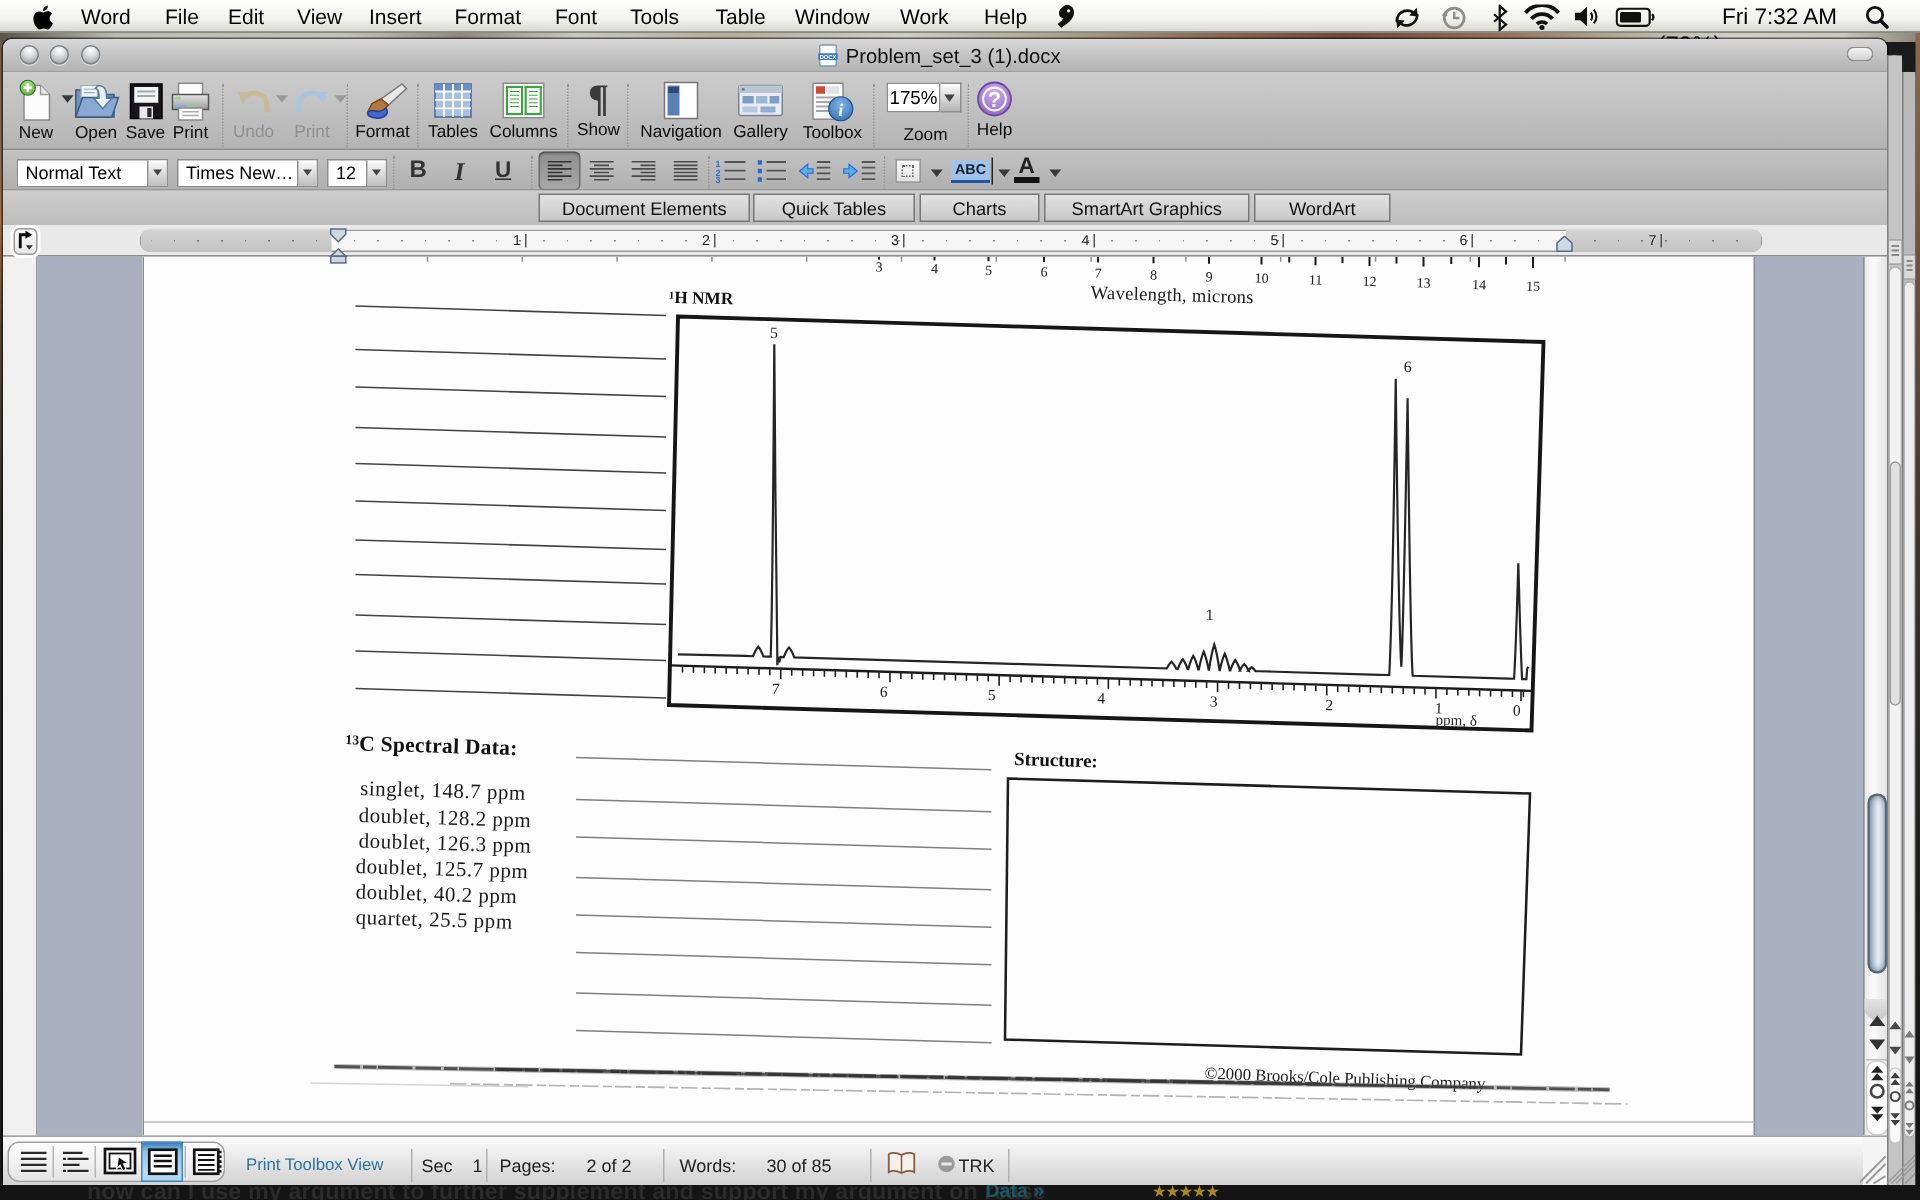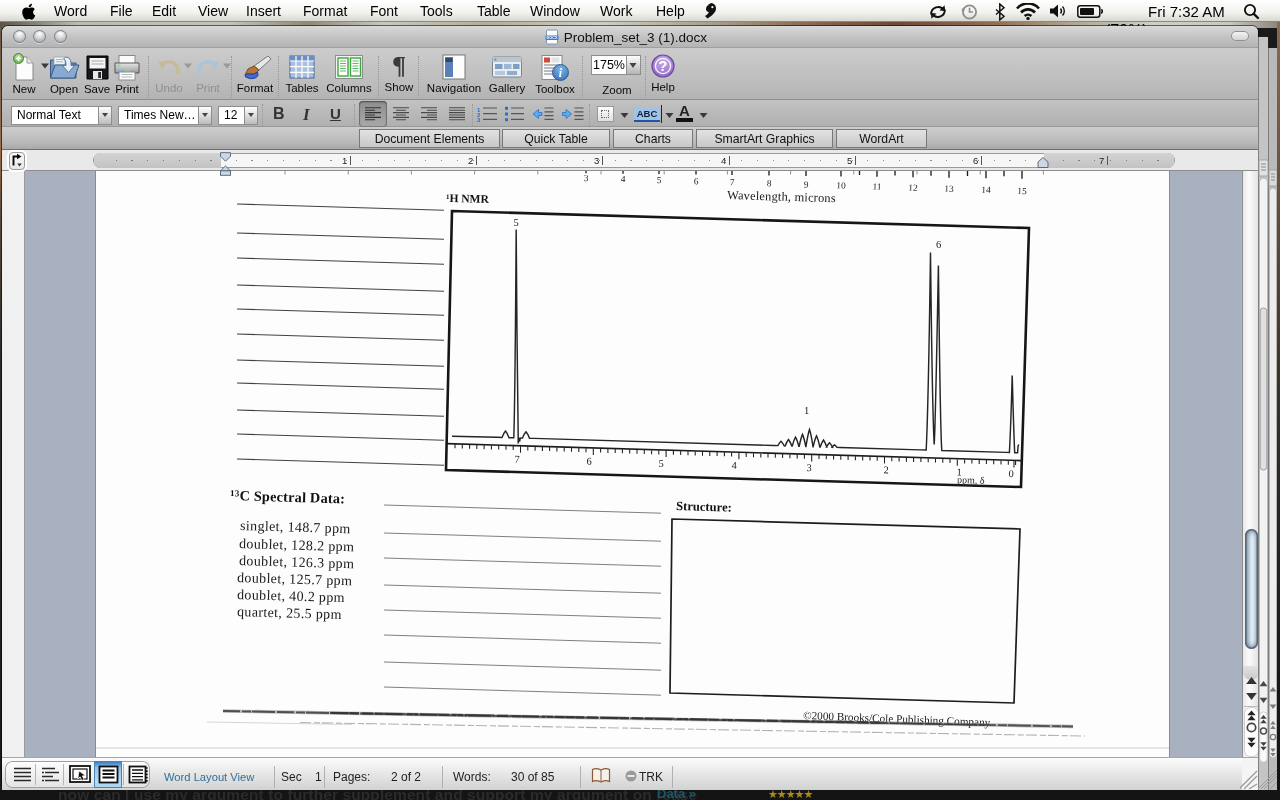--- a/index.html
+++ b/index.html
@@ -24,21 +24,21 @@
 .tbi.dis{color:#8f8f8f}
 .tsep{position:absolute;top:8px;height:56px;border-left:1px dotted #979797}
 
 #fmtbar{position:absolute;left:0;top:74px;width:100%;height:27px;background:linear-gradient(#c2c2c2,#b0b0b0);border-bottom:1px solid #989898}
 .combo{position:absolute;top:6px;height:19px;background:#fff;border:1px solid #8e8e8e;font-size:12px;color:#000;line-height:17px;padding-left:5px}
 .combo .cb{position:absolute;right:0;top:0;height:17px;width:13px;background:linear-gradient(#fdfdfd,#bdbdbd);border-left:1px solid #8e8e8e}
 .combo .cb:after{content:"";position:absolute;left:3px;top:6px;border:3.5px solid transparent;border-top:4.5px solid #444}
 .fbtn{position:absolute;top:5px;color:#333;font-weight:bold;font-size:15px}
 .fsep{position:absolute;top:4px;height:22px;border-left:1px dotted #979797}
 
-#tabrow{position:absolute;left:0;top:101px;width:100%;height:23px;background:linear-gradient(#cdcdcd,#b9b9b9 70%,#a8a8a8);border-bottom:1px solid #6f6f6f}
+#tabrow{position:absolute;left:0;top:101px;width:100%;height:41px;background:linear-gradient(#cdcdcd,#b9b9b9 70%,#a8a8a8);border-bottom:1px solid #6f6f6f}
 .tab{position:absolute;top:2px;height:19px;background:linear-gradient(#e2e2e2,#c8c8c8);border:1px solid #787878;font-size:12.2px;color:#111;text-align:center;line-height:18px}
 
 #rulerrow{position:absolute;left:0;top:124px;width:100%;height:21px;background:#e9e9e9;border-bottom:1px solid #8d8d8d;z-index:3}
 #rulcap{position:absolute;left:91px;top:3px;width:1082px;height:15px;border-radius:8px;background:#f6f6f6;box-shadow:inset 0 0 0 1px #9a9a9a;overflow:hidden}
 #rulcap .dk{position:absolute;top:0;height:100%;background:linear-gradient(#d3d3d3,#c3c3c3)}
 #tabsel{position:absolute;left:7px;top:2px;width:16px;height:18px;border-radius:4px;background:linear-gradient(#fafafa,#e8e8e8);border:1px solid #9a9a9a;box-shadow:0 0 0 2px #fff}
 
 #content{position:absolute;left:0;top:145px;width:100%;height:586px;background:#a9b1c0;overflow:hidden}
 #leftstrip{position:absolute;left:0;top:145px;width:23px;height:586px;background:#f0f0f0;border-right:1px solid #9a9a9a}
 #page{position:absolute;left:93px;top:145px;width:1075px;height:586px;background:#fdfdfd}
@@ -380,21 +380,21 @@
    <svg class="abs" style="left:663px;top:12px" width="9" height="7" viewBox="0 0 9 7">
         <path d="M0.5 1 H8.5 L4.5 6Z" fill="#3a3a3a"></path>
       </svg>
    <div class="abs" style="left:674px;top:3px;width:17px;text-align:center;font-size:15px;font-weight:bold;color:#222;line-height:15px">A<div style="margin-top:0px;height:4px;background:#111"></div></div>
    <svg class="abs" style="left:697px;top:12px" width="9" height="7" viewBox="0 0 9 7">
         <path d="M0.5 1 H8.5 L4.5 6Z" fill="#3a3a3a"></path>
       </svg>
   </div>
   <div id="tabrow">
     <div class="tab" style="left:357px;width:141px">Document Elements</div>
-    <div class="tab" style="left:500px;width:108px">Quick Table</div>
+    <div class="tab" style="left:500px;width:108px">Quick Tables</div>
     <div class="tab" style="left:611px;width:80px">Charts</div>
     <div class="tab" style="left:694px;width:137px">SmartArt Graphics</div>
     <div class="tab" style="left:834px;width:91px">WordArt</div>
   </div>
   <div id="rulerrow">
     <div id="tabsel"><svg width="13" height="16" viewBox="0 0 13 16">
           <path d="M3.5 12.5 V3.5 H7.5" fill="none" stroke="#0a0a0a" stroke-width="1.9"></path>
           <path d="M7 0.8 L11.5 3.5 L7 6.2Z" fill="#0a0a0a"></path>
           <path d="M7.2 10.5 h4.6 l-2.3 3Z" fill="#333"></path>
         </svg></div>
@@ -541,21 +541,21 @@
     <svg style="position:absolute;left:96px;top:7px" width="21" height="19" viewBox="0 0 21 19">
         <rect x="1.5" y="1.5" width="18" height="16" fill="#fff" stroke="#111" stroke-width="1.8"></rect>
         <path d="M4.5 5.5h12M4.5 9h12M4.5 12.5h12" stroke="#111" stroke-width="1.8"></path>
       </svg>
     <div style="position:absolute;left:121px;top:6px;height:21px;border-left:1px solid #b5b5b5"></div>
     <svg style="position:absolute;left:126px;top:7px" width="22" height="19" viewBox="0 0 22 19">
         <rect x="1.5" y="1.5" width="16" height="16" fill="#fff" stroke="#111" stroke-width="1.8"></rect>
         <path d="M4 5h11M4 8.3h11M4 11.6h11M4 14.9h11" stroke="#111" stroke-width="1.3"></path>
         <path d="M17.5 3 h2.2 M17.5 6.2 h2.2 M17.5 9.4 h2.2 M17.5 12.6 h2.2 M17.5 15.8 h2.2" stroke="#111" stroke-width="1.7"></path>
       </svg>
-    <span style="position:absolute;left:162px;top:13px;color:#2e7299;font-size:11.2px">Word Layout View</span>
+    <span style="position:absolute;left:162px;top:13px;color:#2e7299;font-size:11.2px">Print Toolbox View</span>
     <div class="ssep" style="left:272px"></div>
     <span style="position:absolute;left:279px;top:12px">Sec</span>
       <span style="position:absolute;left:313px;top:12px">1</span>
     <div class="ssep" style="left:322px"></div>
     <span style="position:absolute;left:331px;top:12px">Pages:</span>
       <span style="position:absolute;left:389px;top:12px">2 of 2</span>
     <div class="ssep" style="left:440px"></div>
     <span style="position:absolute;left:451px;top:12px">Words:</span>
       <span style="position:absolute;left:509px;top:12px">30 of 85</span>
     <div class="ssep" style="left:578px"></div>

